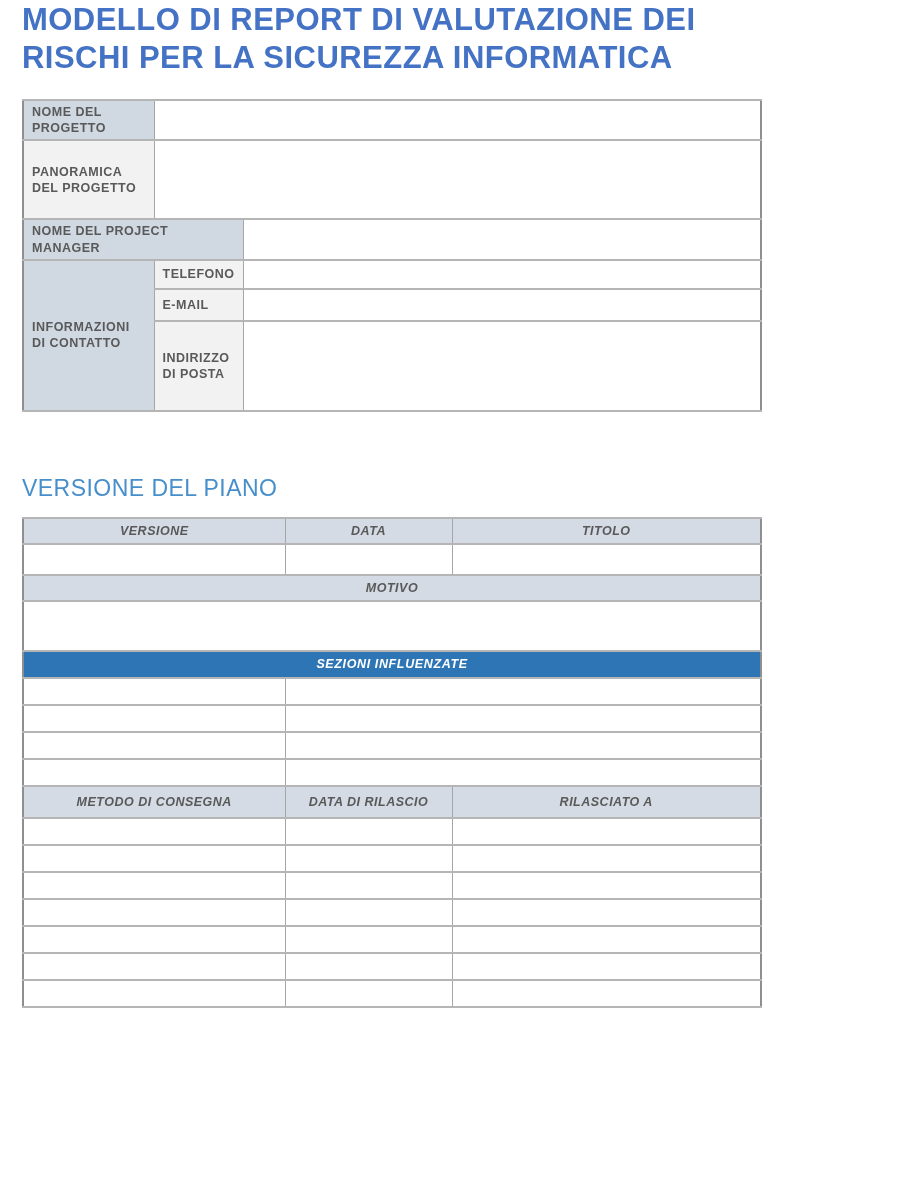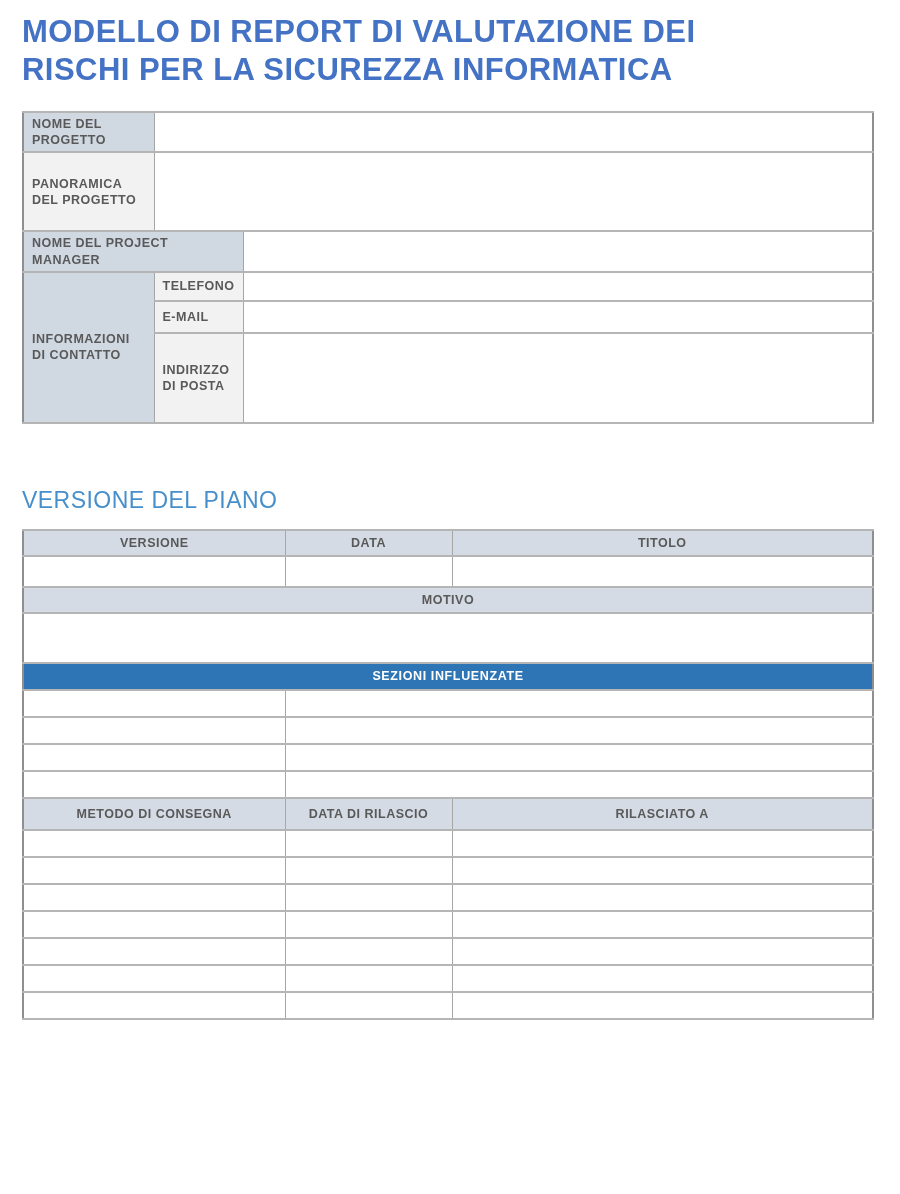--- a/index.html
+++ b/index.html
@@ -18,36 +18,36 @@
   *{box-sizing:border-box;}
   html,body{margin:0;padding:0;}
   body{
     width:900px;height:1194px;
     background:#FFFFFF;
     font-family:"Liberation Sans", sans-serif;
     overflow:hidden;
   }
   .page{width:900px;height:1194px;padding:0 22px;}
   .doc-title{
-    margin:0;padding-top:13px;
+    margin:0;padding-top:1px;
     color:var(--c-title);
     font-size:31px;font-weight:bold;
     line-height:1.24;letter-spacing:.015em;
   }
   .doc-title span{display:block;}
   .section-heading{
     margin:0;
     color:var(--c-heading);
     font-size:23px;font-weight:normal;
     letter-spacing:.02em;
   }
   .heading-1{margin-top:25px;}
   .heading-2{margin-top:63px;}
   table{
-    width:852px;
+    width:740px;
     border-collapse:collapse;
     table-layout:fixed;
     border:2px solid var(--c-border-outer);
     padding-left:20px;
   }
   .table-1{margin-top:21px;}
   .table-2{margin-top:15px;}
   th,td{
     border-left:1px solid var(--c-border);
     border-right:1px solid var(--c-border);
@@ -58,21 +58,21 @@
     vertical-align:middle;
     padding:3px 8px;
   }
   th{font-weight:bold;letter-spacing:.04em;line-height:1.3;}
   
   .table-1 th{text-align:left;}
   .lbl-blue{background:var(--c-label-fill);}
   .lbl-gray{background:var(--c-subcell-fill);}
   .input-cell{background:#FFFFFF;}
   
-  .table-2 th{text-align:center;background:var(--c-header-fill);}
+  .table-2 th{text-align:center;background:var(--c-header-fill);font-style:italic;}
   .table-2 th.band{
     background:var(--c-band);
     color:var(--c-band-text);
     letter-spacing:.05em;
   }
 </style>
 </head>
 <body>
 
 <div class="page">

